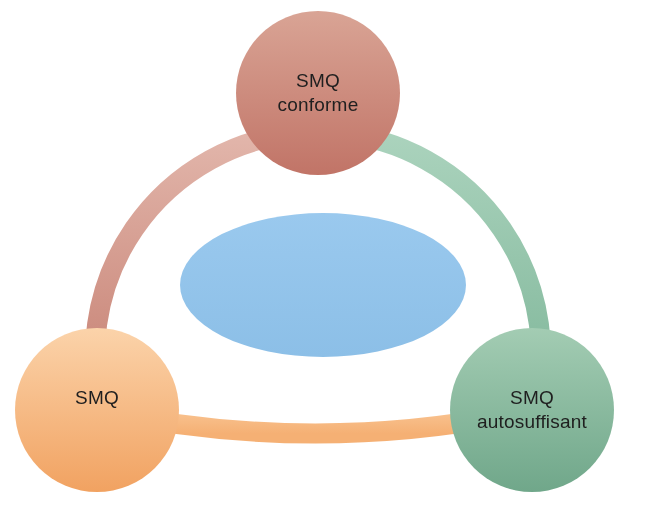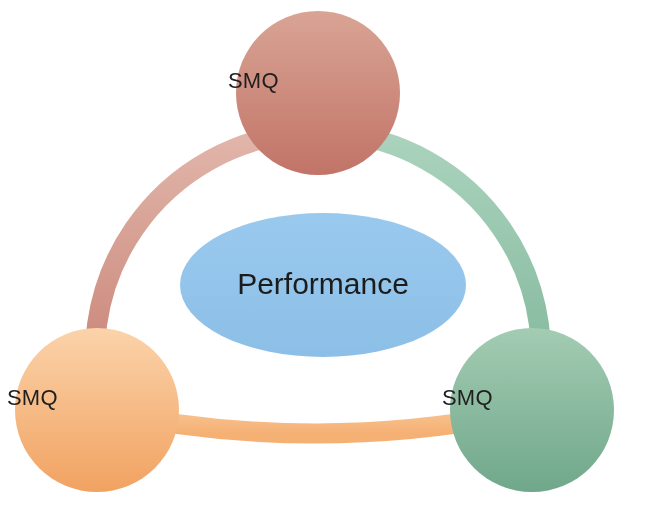--- a/index.html
+++ b/index.html
@@ -2,22 +2,22 @@
 <html><head>
 <meta charset="utf-8">
 <style>
   html,body{margin:0;padding:0;background:#ffffff;}
   #stage{
     position:relative;width:648px;height:509px;background:#ffffff;overflow:hidden;
     font-family:"Liberation Sans", sans-serif;
   }
   #stage svg{position:absolute;left:0;top:0;}
   .node-label{
-    position:absolute;width:180px;text-align:left;color:#1f1f1f;
-    font-size:22px;line-height:24px;letter-spacing:0.2px;
+    position:absolute;width:180px;text-align:center;color:#1f1f1f;
+    font-size:19px;line-height:24px;letter-spacing:0.2px;
   }
   .node-label span{display:block;}
   .center-label{
     position:absolute;width:290px;text-align:center;color:#1c1c1c;
     font-size:30px;line-height:36px;
   }
 </style>
 </head>
 <body>
 
@@ -60,24 +60,25 @@
 
     <circle cx="318" cy="93" r="82" fill="url(#gradTop)"></circle>
     <circle cx="97" cy="410" r="82" fill="url(#gradBL)"></circle>
     <circle cx="532" cy="410" r="82" fill="url(#gradBR)"></circle>
 
     <ellipse cx="323" cy="285" rx="143" ry="72" fill="url(#gradEllipse)"></ellipse>
   </svg>
 
   <div class="node-label" style="left:228px;top:69px;">
     <span>SMQ</span>
+    <span>conforme</span>
   </div>
 
   <div class="node-label" style="left:7px;top:386px;">
     <span>SMQ</span>
   </div>
 
   <div class="node-label" style="left:442px;top:386px;">
     <span>SMQ</span>
+    <span>autosuffisant</span>
   </div>
 
-  <div class="center-label" style="left:178px;top:266px;">Performance</div>
 </div>
 
 </body></html>

